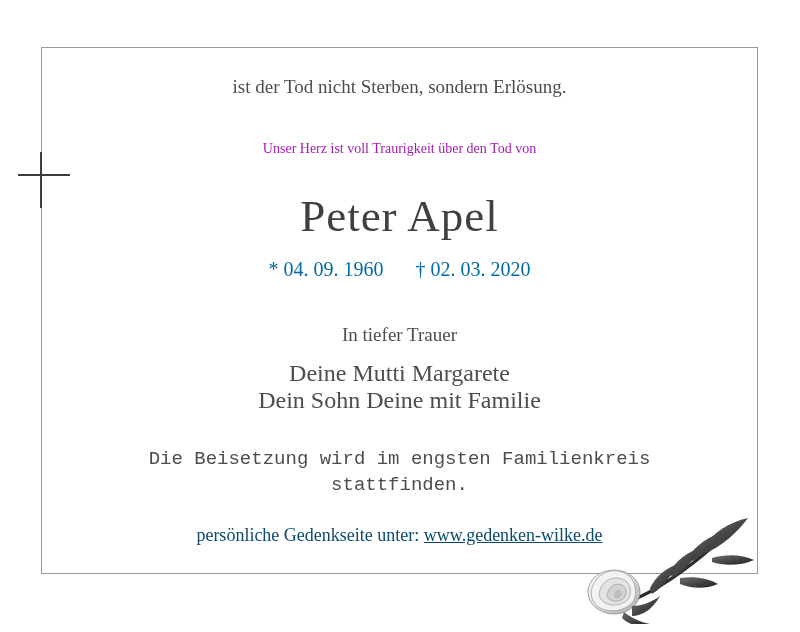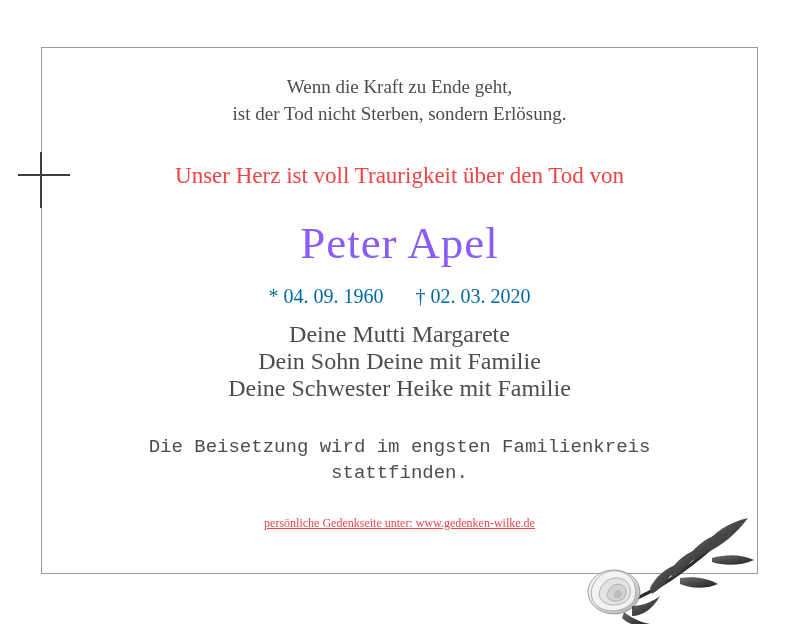--- a/index.html
+++ b/index.html
@@ -74,31 +74,31 @@
   .verse {
     margin-top: 10px;
     font-size: 19px;
     line-height: 27px;
     color: #4d4d4d;
   }
   .verse div { white-space: nowrap; }
 
   .intro {
     margin-top: 36px;
-    font-size: 23px;
-    line-height: 26px;
-    color: #ef4444;
+    font-size: 14px;
+    line-height: 26px;
+    color: #a21caf;
   }
 
   .name {
     margin-top: 28px;
     font-size: 45px;
     line-height: 52px;
     letter-spacing: 1px;
-    color: #8b5cf6;
+    color: #404040;
     font-weight: normal;
   }
 
   .dates {
     margin-top: 14px;
     font-size: 20px;
     line-height: 26px;
     color: #0369a1;
   }
   .dates .gap { display: inline-block; width: 22px; }
@@ -120,24 +120,23 @@
   .funeral-note {
     margin-top: 32px;
     font-size: 19px;
     line-height: 26px;
     color: #4d4d4d;
     font-family: Liberation Mono, monospace;
   }
 
   .memorial-link {
     margin-top: 28px;
-    font-size: 12px;
+    font-size: 18px;
     line-height: 18px;
-    color: #ef4444;
-    text-decoration: underline;
+    color: #0c4a6e;
   }
   .memorial-link .url { text-decoration: underline; }
 
   
   .rose {
     position: absolute;
     right: 36px;
     bottom: 8px;
     width: 180px;
     height: 110px;
@@ -151,39 +150,38 @@
   <div class="notice-frame"></div>
 
   <div class="cross">
     <div class="bar-v"></div>
     <div class="bar-h"></div>
   </div>
 
   <div class="content">
 
     <div class="verse">
-      <div>Wenn die Kraft zu Ende geht,</div>
       <div>ist der Tod nicht Sterben, sondern Erlösung.</div>
     </div>
 
     <div class="intro">Unser Herz ist voll Traurigkeit über den Tod von</div>
 
     <div class="name">Peter Apel</div>
 
     <div class="dates">
       <span>* 04. 09. 1960</span>
       <span class="gap"></span>
       <span>† 02. 03. 2020</span>
     </div>
 
+    <div class="mourning-head">In tiefer Trauer</div>
 
     <div class="mourners">
       <div>Deine Mutti Margarete</div>
       <div>Dein Sohn Deine mit Familie</div>
-      <div>Deine Schwester Heike mit Familie</div>
     </div>
 
     <div class="funeral-note">Die Beisetzung wird im engsten Familienkreis stattfinden.</div>
 
     <div class="memorial-link">
       <span>persönliche Gedenkseite unter: </span><span class="url">www.gedenken-wilke.de</span>
     </div>
 
   </div>
 

